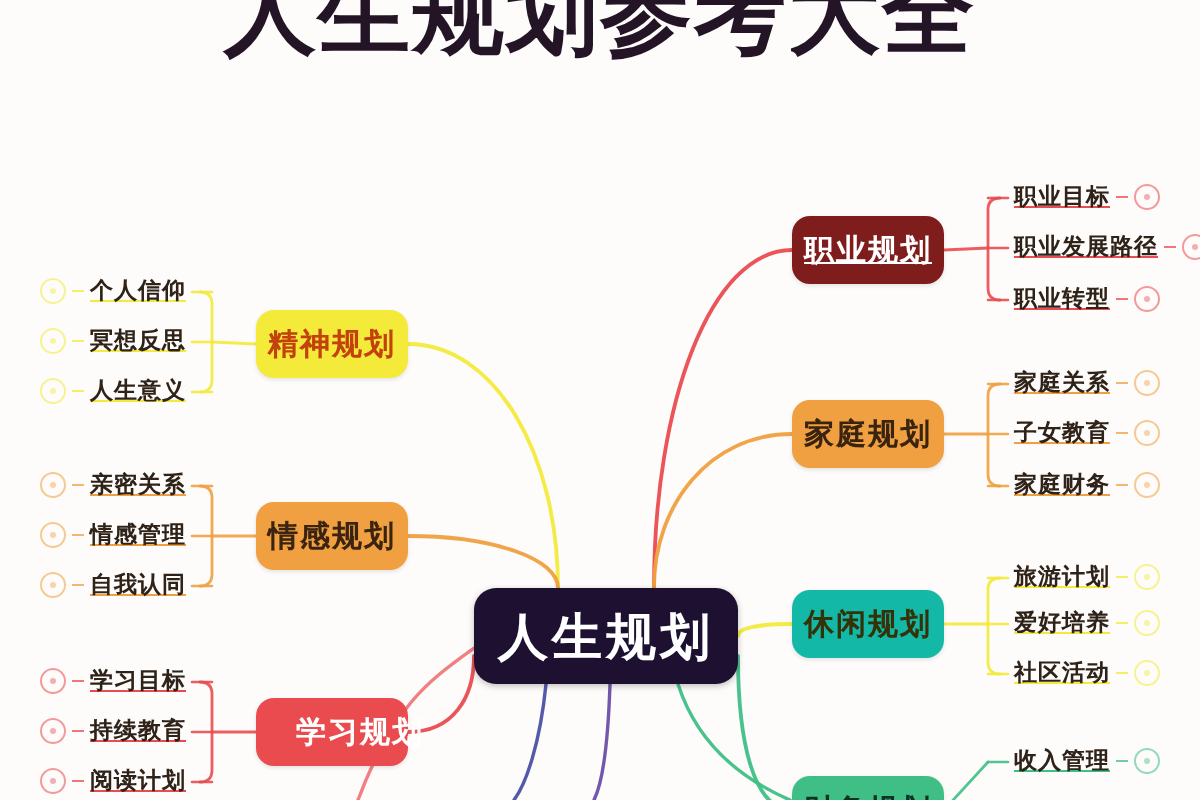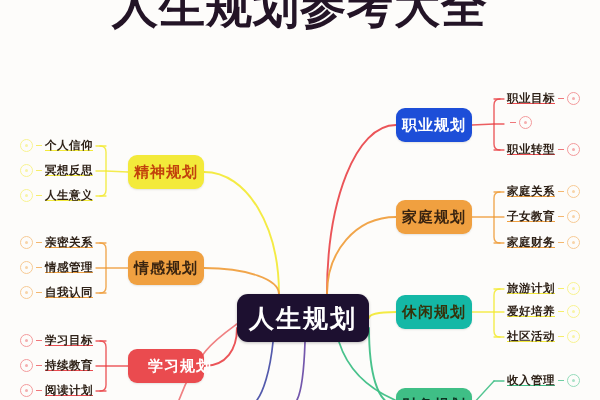--- a/index.html
+++ b/index.html
@@ -137,29 +137,30 @@
         <path d="M 305  342 C 304  372, 301  392, 297  400" stroke="#6b4ea8" stroke-width="1.7" opacity="0.95"></path>
         <path d="M 339 342 C 347 367, 365 387, 395 400" stroke="#3fbf86" stroke-width="1.7" opacity="0.95"></path>
         <path d="M 237 324 C 215 340, 197 352, 179 400" stroke="#ea4b4f" stroke-width="1.7" opacity="0.7"></path>
       </g>
   </svg>
 
   <div id="nodes-layer">
       <div class="node center-node" style="left: 237px; top: 294px; width: 132px; height: 48px; background: rgb(29, 16, 48); color: rgb(255, 255, 255);">
         <span>人生规划</span>
       </div>
-      <div class="node branch-node" style="left: 396px; top: 108px; width: 76px; height: 34px; background: #1d4ed8; color: rgb(255, 255, 255);">
+      <div class="node branch-node" style="left: 396px; top: 108px; width: 76px; height: 34px; background: #7f1d1d; color: rgb(255, 255, 255); text-decoration: underline;">
         <span>职业规划</span>
       </div>
       <div class="leaf right" style="color: rgb(234, 75, 79); top: 91px; left: 507px;">
         <span class="lbl" style="color: rgb(47, 34, 24);">职业目标</span>
         <span class="dash" style="background: rgb(234, 75, 79); margin: 0px 3px;"></span>
         <span class="bullet"></span>
       </div>
       <div class="leaf right" style="color: rgb(234, 75, 79); top: 116px; left: 507px;">
+        <span class="lbl" style="color: rgb(47, 34, 24);">职业发展路径</span>
         <span class="dash" style="background: rgb(234, 75, 79); margin: 0px 3px;"></span>
         <span class="bullet"></span>
       </div>
       <div class="leaf right" style="color: rgb(234, 75, 79); top: 142px; left: 507px;">
         <span class="lbl" style="color: rgb(47, 34, 24);">职业转型</span>
         <span class="dash" style="background: rgb(234, 75, 79); margin: 0px 3px;"></span>
         <span class="bullet"></span>
       </div>
       <div class="node branch-node" style="left: 396px; top: 200px; width: 76px; height: 34px; background: rgb(240, 160, 64); color: rgb(58, 36, 16); font-family: Liberation Mono, monospace;">
         <span>家庭规划</span>

